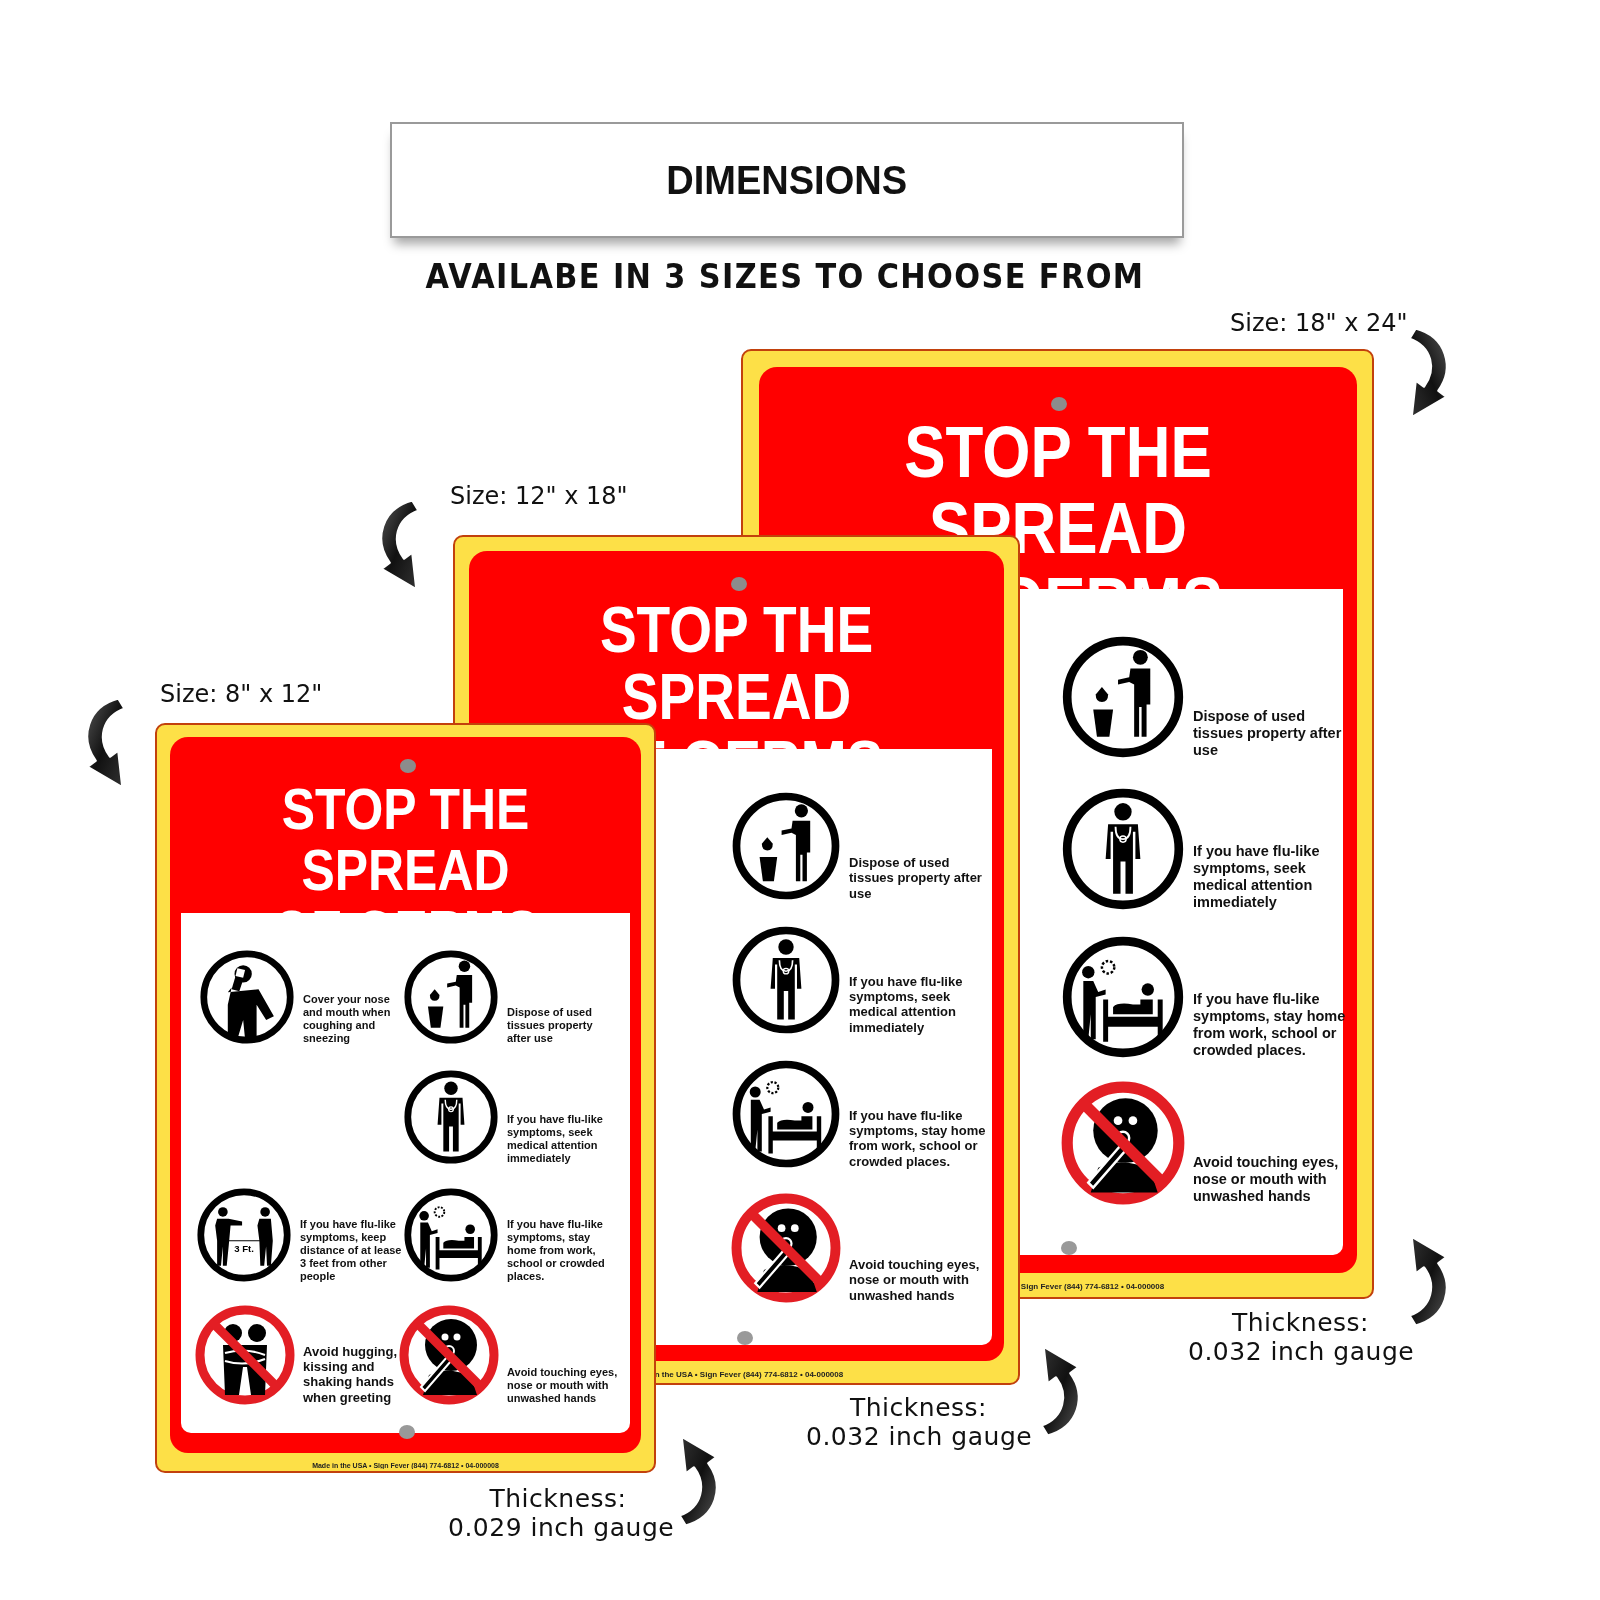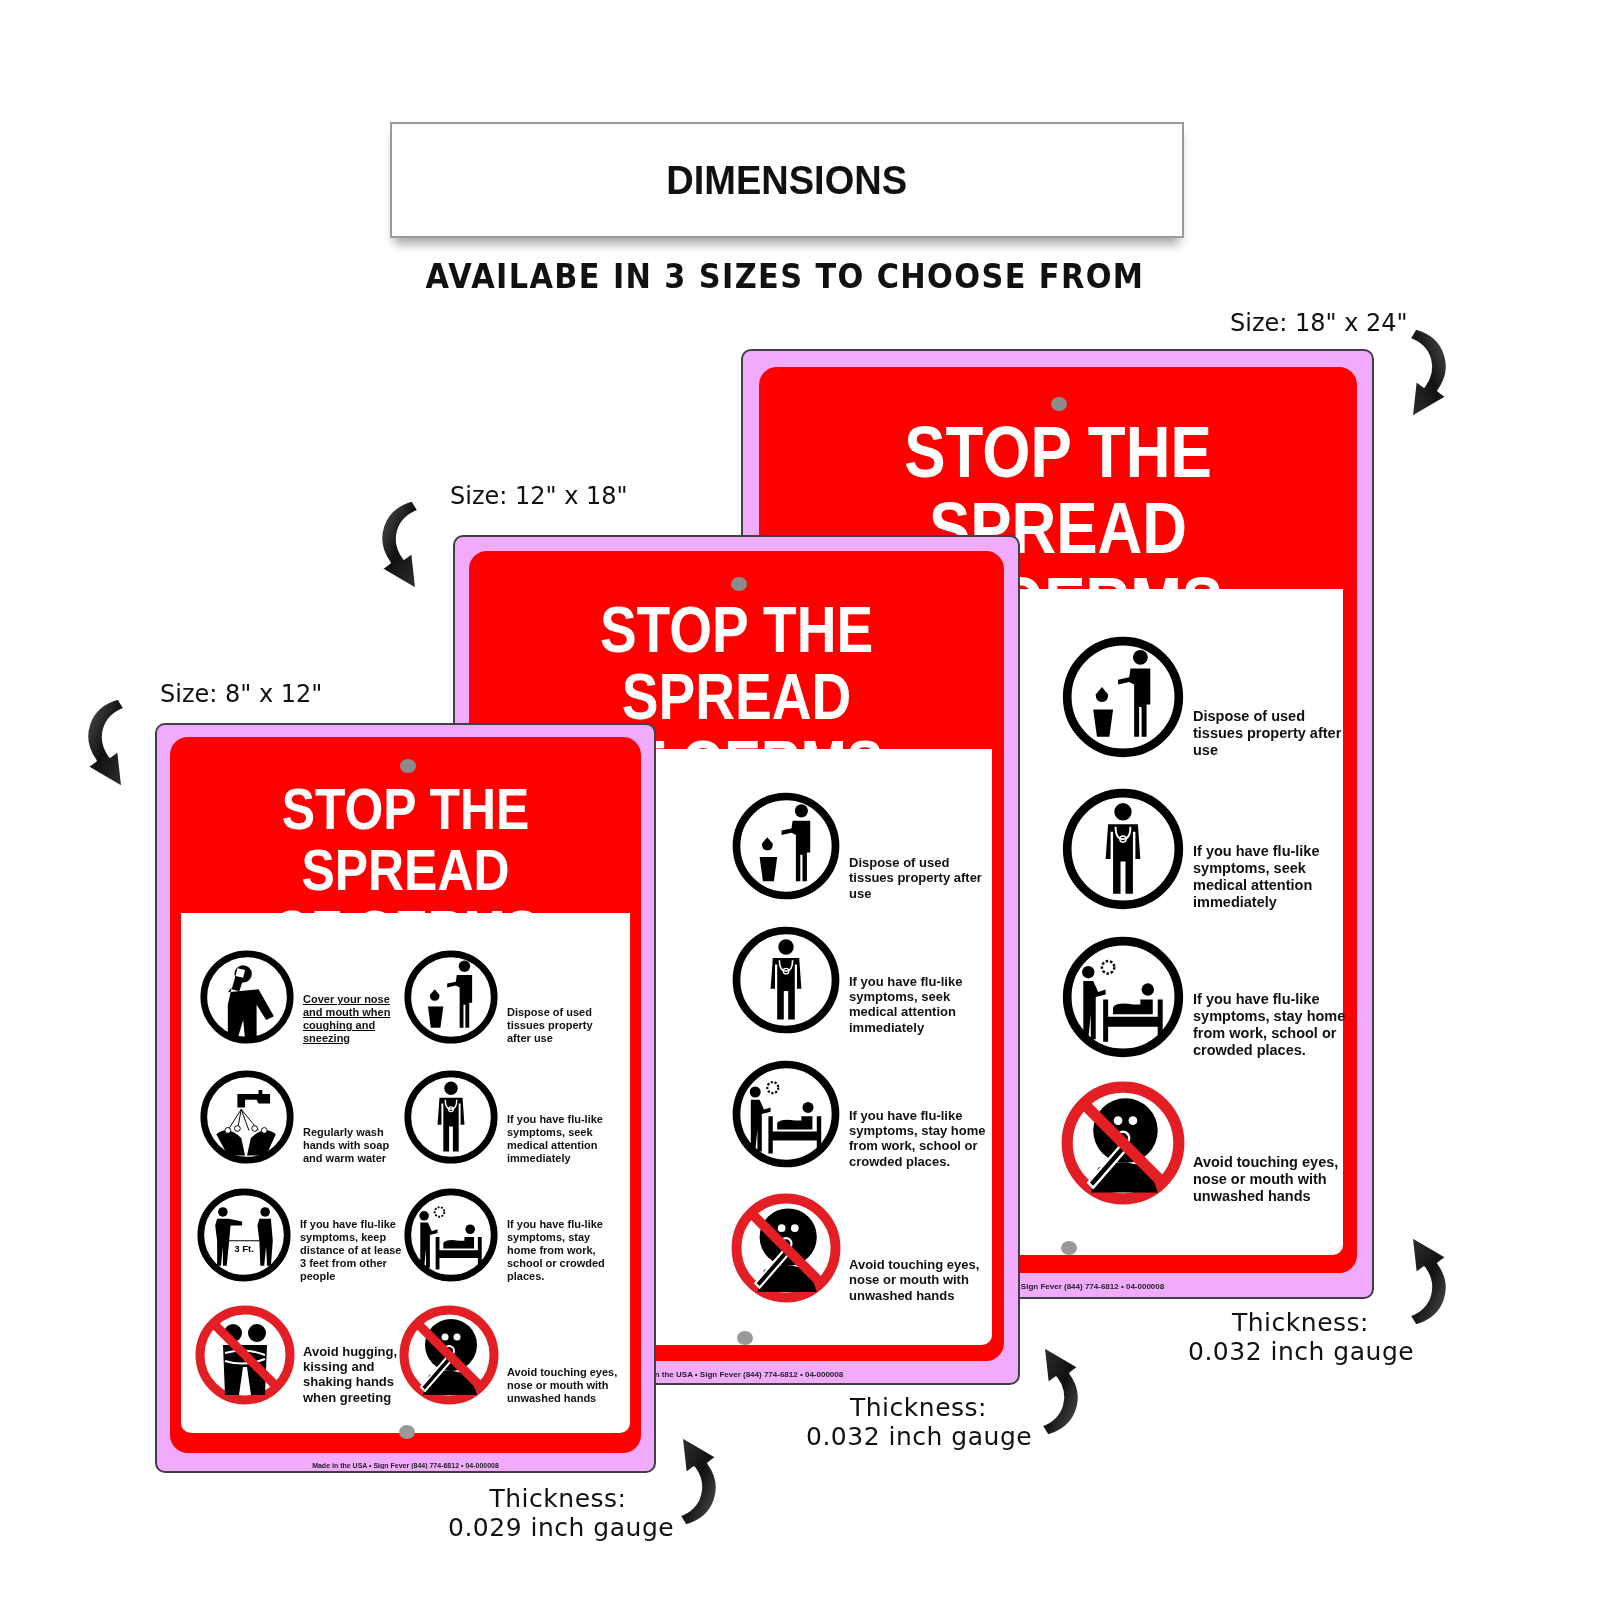--- a/index.html
+++ b/index.html
@@ -3,21 +3,21 @@
 <meta charset="utf-8">
 <style>
   html,body{margin:0;padding:0;background:#fff;}
   body{width:1600px;height:1600px;position:relative;overflow:hidden;font-family:"Liberation Sans",sans-serif;}
   .hdr-box{position:absolute;left:390px;top:122px;width:790px;height:112px;border:2px solid #9a9a9a;background:#fff;box-shadow:0 10px 10px -4px rgba(0,0,0,0.35);display:flex;align-items:center;justify-content:center;}
   .hdr-title{font-family:"Liberation Sans",sans-serif;font-weight:bold;font-size:40px;color:#111;letter-spacing:0px;transform:scaleX(0.95);}
   .subtitle{position:absolute;left:0;width:1570px;top:257px;text-align:center;font-family:"DejaVu Sans",sans-serif;font-weight:bold;font-size:33px;letter-spacing:1.5px;color:#111;transform:scaleX(0.92);}
   .size-label{position:absolute;font-family:"DejaVu Sans",sans-serif;font-size:24px;color:#111;white-space:nowrap;}
   .thick-label{position:absolute;font-family:"DejaVu Sans",sans-serif;font-size:25px;color:#111;text-align:center;line-height:29px;white-space:nowrap;letter-spacing:0.5px;}
   .arrow{position:absolute;}
-  .sign{position:absolute;background:#f0abfc;border:2px solid #404040;border-radius:10px;}
+  .sign{position:absolute;background:#fde047;border:2px solid #c2410c;border-radius:10px;}
   .sign .frame{position:absolute;background:#ff0000;border-radius:18px;}
   .sign .inner{position:absolute;background:#fff;border-radius:0 0 10px 10px;}
   .sign .hole{position:absolute;width:16px;height:14px;border-radius:50%;background:#8c8c8c;}
   .sign .title{position:absolute;left:0;right:0;text-align:center;color:#fff;font-family:"Liberation Sans",sans-serif;font-weight:bold;line-height:1.05;transform-origin:center top;}
   .sign .footer{position:absolute;left:0;right:0;text-align:center;font-size:8px;color:#222;font-weight:bold;white-space:nowrap;overflow:hidden;}
   .item{position:absolute;display:flex;align-items:flex-end;}
   .item .ic{flex:0 0 auto;}
   .item .tx{font-family:"Liberation Sans",sans-serif;font-weight:bold;color:#111;line-height:1.18;margin-left:8px;}
 </style>
 </head>
@@ -207,37 +207,31 @@
 
 <div class="sign" style="left:155px;top:723px;width:497px;height:746px;">
   <div class="frame" style="left:13px;top:12px;width:471px;height:716px;">
     <div class="hole" style="left:230px;top:22px;"></div>
     <div class="title" style="top:42px;font-size:58px;">
       <div style="transform:scaleX(0.86);">STOP THE SPREAD</div>
       <div style="transform:scaleX(0.86);">OF GERMS</div>
     </div>
     <div class="inner" style="left:11px;top:176px;width:449px;height:520px;">
       <div class="hole" style="left:218px;top:512px;background:#999;"></div>
-      <div class="item" style="left:18px;top:36px;text-decoration:underline;">
+      <div class="item" style="left:18px;top:36px;">
         <svg class="ic" width="96" height="96">
             <use href="#ic-cough"></use>
           </svg>
         <div class="tx" style="font-size:11px;width:100px;">Cover your nose and mouth when coughing and sneezing</div>
       </div>
       <div class="item" style="left:222px;top:36px;">
         <svg class="ic" width="96" height="96">
             <use href="#ic-trash"></use>
           </svg>
         <div class="tx" style="font-size:11px;width:110px;">Dispose of used tissues property after use</div>
-      </div>
-      <div class="item" style="left:18px;top:156px;">
-        <svg class="ic" width="96" height="96">
-            <use href="#ic-wash"></use>
-          </svg>
-        <div class="tx" style="font-size:11px;width:100px;">Regularly wash hands with soap and warm water</div>
       </div>
       <div class="item" style="left:222px;top:156px;">
         <svg class="ic" width="96" height="96">
             <use href="#ic-doctor"></use>
           </svg>
         <div class="tx" style="font-size:11px;width:115px;">If you have flu-like symptoms, seek medical attention immediately</div>
       </div>
       <div class="item" style="left:15px;top:274px;">
         <svg class="ic" width="96" height="96">
             <use href="#ic-distance"></use>

